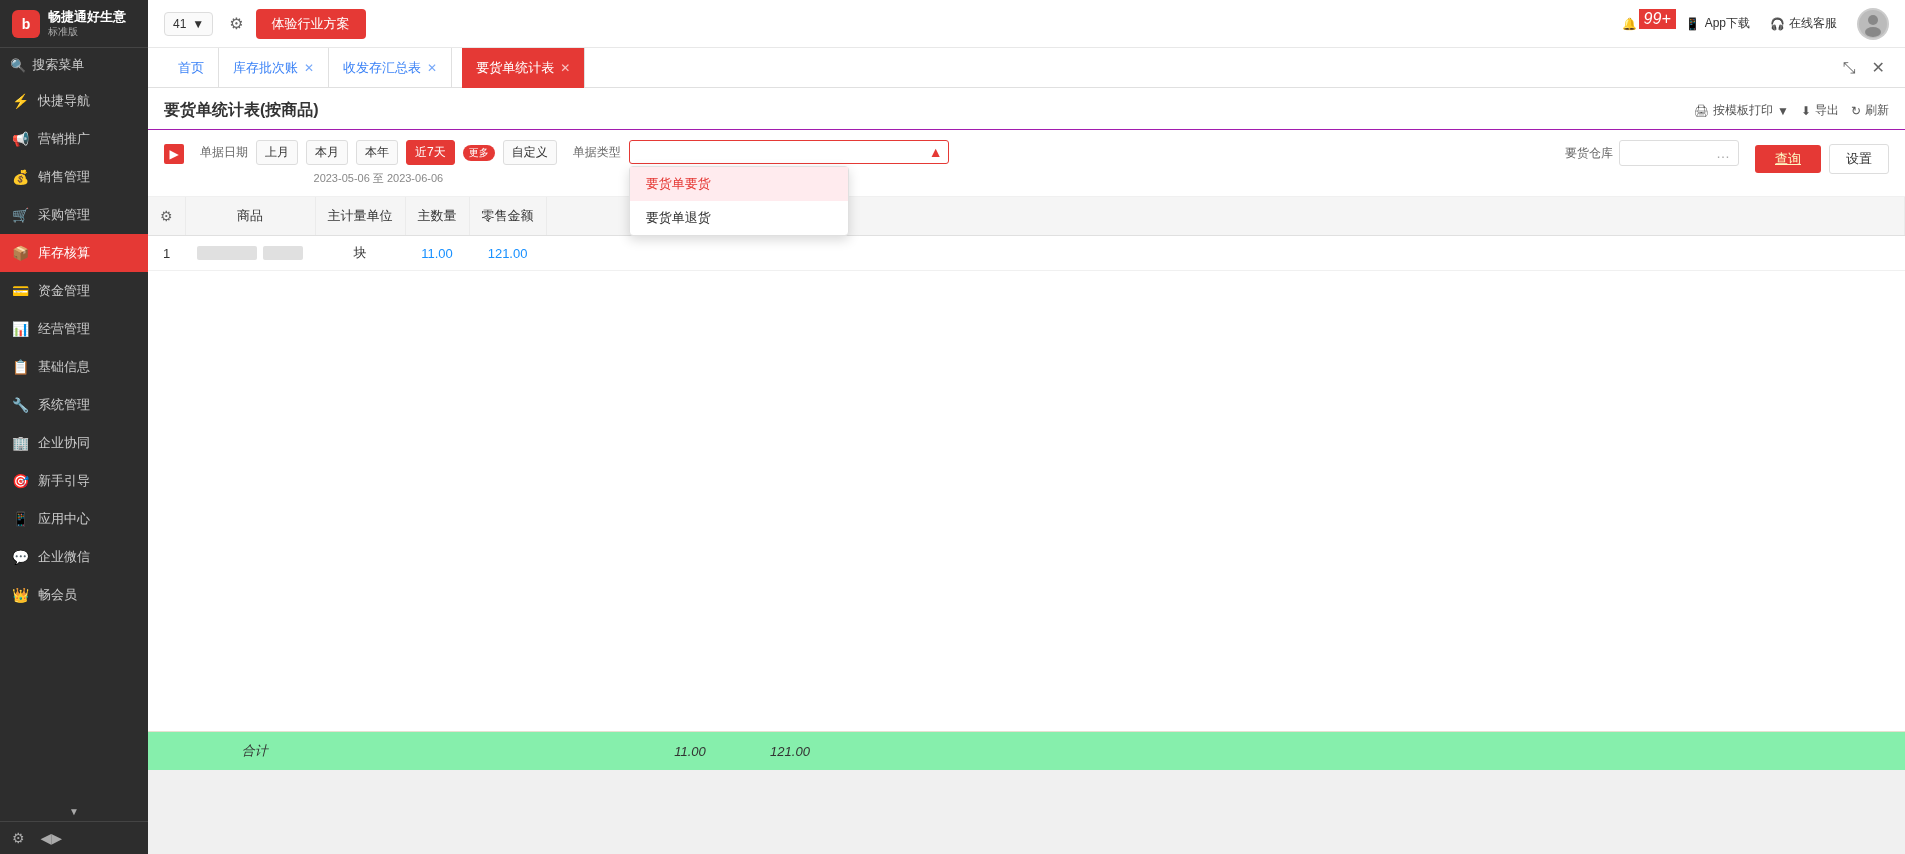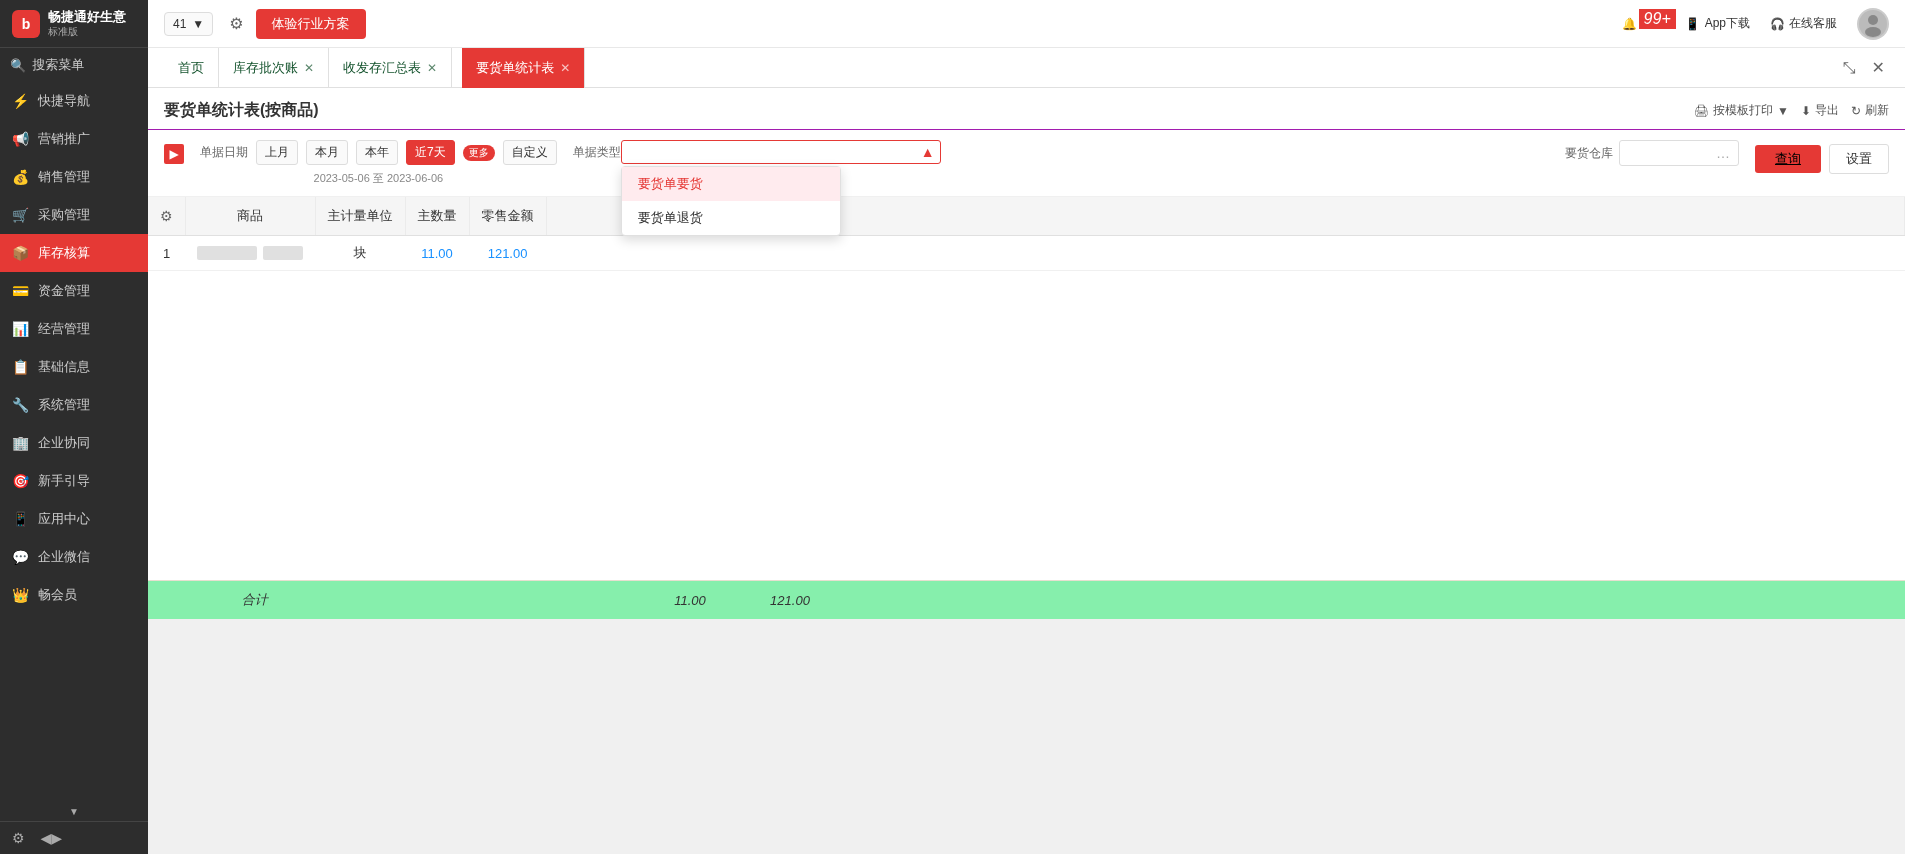--- a/index.html
+++ b/index.html
@@ -82,21 +82,21 @@
       gap: 16px;
     }
     .sidebar-bottom-icon { color: #aaa; cursor: pointer; font-size: 14px; }
 
     
     .main-content {
       flex: 1;
       display: flex;
       flex-direction: column;
       background: #f5f5f5;
-      height: 619px;
+      height: 770px;
       overflow: hidden;
     }
 
     
     .top-header {
       height: 48px;
       background: #ffffff;
       display: flex;
       align-items: center;
       padding: 0 16px;
@@ -172,21 +172,21 @@
       gap: 0;
       flex-shrink: 0;
     }
     .tab-item {
       display: flex;
       align-items: center;
       padding: 0 14px;
       height: 40px;
       cursor: pointer;
       font-size: 13px;
-      color: #14532d;
+      color: #3b82f6;
       border-right: 1px solid #e0e0e0;
       gap: 6px;
       white-space: nowrap;
     }
     .tab-item:first-child { border-left: none; }
     .tab-item.active {
       background: #e53935;
       color: white;
       margin-left: 10px;
     }
@@ -310,21 +310,21 @@
       font-size: 10px;
       cursor: pointer;
     }
     .date-range-text {
       font-size: 11px;
       color: #888;
     }
     .filter-type-section {
       display: flex;
       align-items: center;
-      gap: 0;
+      gap: 8px;
       flex: 1;
       position: relative;
     }
     .filter-type-input-wrapper {
       position: relative;
       flex: 1;
       max-width: 320px;
     }
     .filter-type-input {
       width: 100%;
@@ -367,21 +367,21 @@
     }
     .filter-buttons {
       display: flex;
       align-items: center;
       gap: 8px;
       margin-left: auto;
       margin-top: 4px;
     }
     .query-btn {
       background: #e53935;
-      color: #000000;
+      color: #fef9c3;
       border: none;
       border-radius: 3px;
       padding: 5px 20px;
       cursor: pointer;
       font-size: 13px;
       font-family: 'Microsoft YaHei', sans-serif;
       text-decoration: underline;
     }
     .settings-btn {
       background: #fff;

